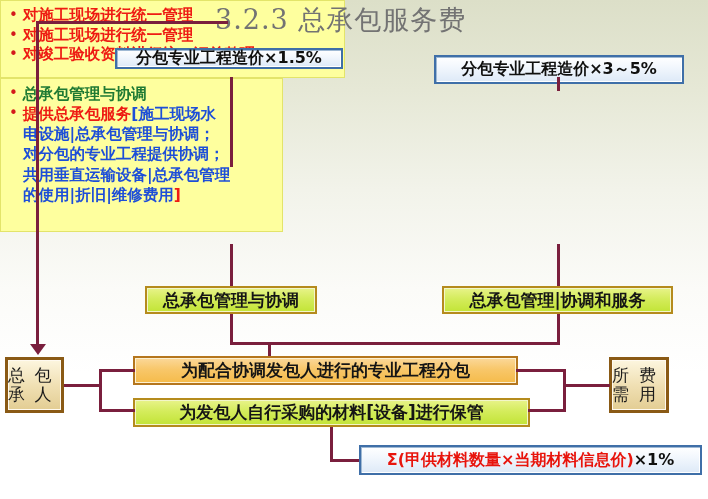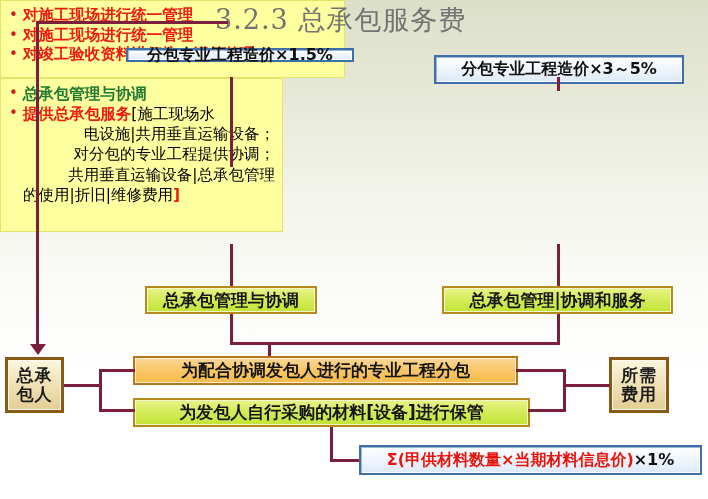--- a/index.html
+++ b/index.html
@@ -44,21 +44,21 @@
   
   .note{
     background:#feff9e;border:1px solid #e3e46a;
     padding:5px 7px 6px 8px;line-height:1.26;
     font-size:15.5px;box-sizing:border-box;
   }
   .note .li{display:flex;align-items:flex-start;white-space:nowrap;}
   .note .bul{color:#d4191b;margin-right:5px;line-height:1.2;font-size:15px;}
   .note .t-red{color:#ee1b13;font-weight:bold;}
   .note .t-grn{color:#1f7a33;font-weight:bold;}
-  .note .t-blk{color:#000000;font-weight:normal;text-align:right;}
+  .note .t-blk{color:#1d4ed8;font-weight:bold;}
   .note .cont{padding-left:14px;white-space:nowrap;}
 
   
   .green-box{
     background:linear-gradient(to bottom,#e8f38a 0%,#d4ec5c 45%,#c2e436 100%);
     border:2px solid #b58b1d;
     box-shadow:0 0 0 1px #f3f6c9 inset;
     font-size:17px;font-weight:bold;color:#151515;white-space:nowrap;
   }
   
@@ -66,37 +66,37 @@
     background:linear-gradient(to bottom,#fbd89a 0%,#f8c76a 45%,#f5bb4a 100%);
     border:2px solid #b5761d;
     box-shadow:0 0 0 1px #fdf0cf inset;
     font-size:17px;font-weight:bold;color:#151515;white-space:nowrap;align-items:center;
   }
   
   .tan-box{
     background:linear-gradient(to bottom,#fdf6df 0%,#f0e0b4 50%,#e3cd93 100%);
     border:3px solid #8a5a15;
     box-shadow:0 0 0 1px #fffaf0 inset;
-    font-size:17px;font-weight:bold;color:#1b1b1b;
-    flex-direction:column;line-height:1.1;
+    font-size:17px;font-weight:normal;color:#1b1b1b;
+    flex-direction:row;line-height:1.1;
   }
   .tan-box .rowt{letter-spacing:1px;}
 </style>
 </head>
 <body>
 
 <div id="stage">
 
   <div id="title">3.2.3  总承包服务费</div>
 
   <div class="ln lnh" style="left:36px;top:21px;width:192px;"></div>
   <div class="ln lnv" style="left:36px;top:21px;height:325px;"></div>
   <div class="arrow-down" style="left:29.5px;top:344px;"></div>
 
-  <div class="box blue-box" style="left:126px;top:48px;width:228px;height:14px;text-align:right;">
+  <div class="box blue-box" style="left:115px;top:48px;width:228px;height:21px;text-align:right;">
     <span>分包专业工程造价×1.5%</span>
   </div>
 
   <div class="box blue-box" style="left:434px;top:48px;width:250px;height:29px;margin-top:7px;">
     <span>分包专业工程造价×3～5%</span>
   </div>
 
   <div class="ln lnv" style="left:230px;top:77px;height:90px;"></div>
 
   <div class="ln lnv" style="left:557px;top:77px;height:14px;"></div>
@@ -120,21 +120,21 @@
     <div class="li">
       <span class="bul">•</span>
       <span class="t-grn">总承包管理与协调</span>
     </div>
     <div class="li">
       <span class="bul">•</span>
       <span>
         <span class="t-red">提供总承包服务</span><span class="t-blk">[施工现场水</span>
       </span>
     </div>
-    <div class="cont t-blk">电设施|共用垂直运输设备；</div>
+    <div class="cont t-blk">电设施|总承包管理与协调；</div>
     <div class="cont t-blk">对分包的专业工程提供协调；</div>
     <div class="cont t-blk">共用垂直运输设备|总承包管理</div>
     <div class="cont">
       <span class="t-blk">的使用|折旧|维修费用</span><span class="t-red">]</span>
     </div>
   </div>
 
   <div class="ln lnv" style="left:230px;top:244px;height:42px;"></div>
   <div class="ln lnv" style="left:557px;top:244px;height:42px;"></div>
 

